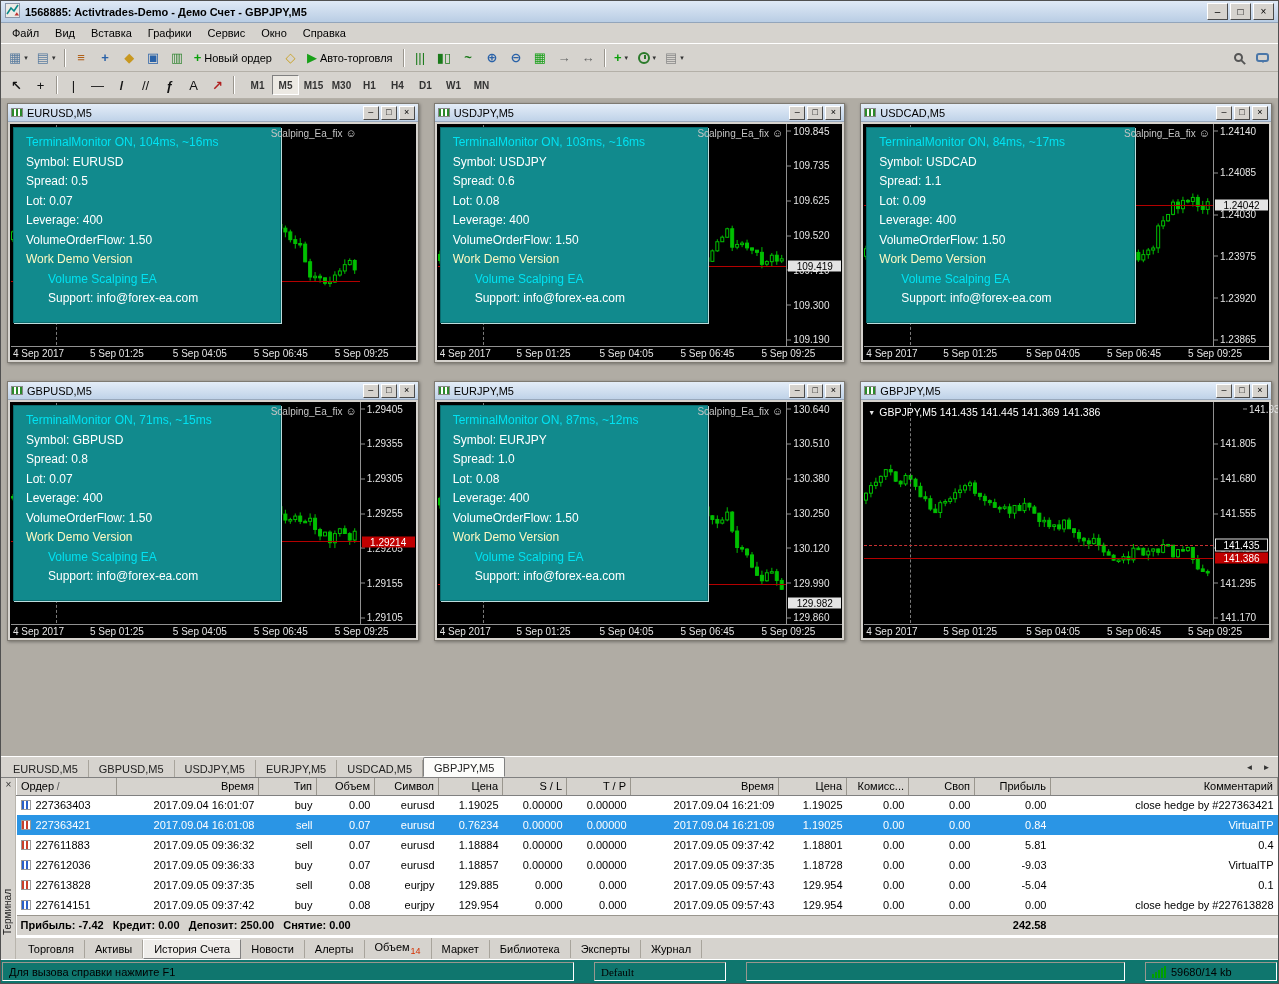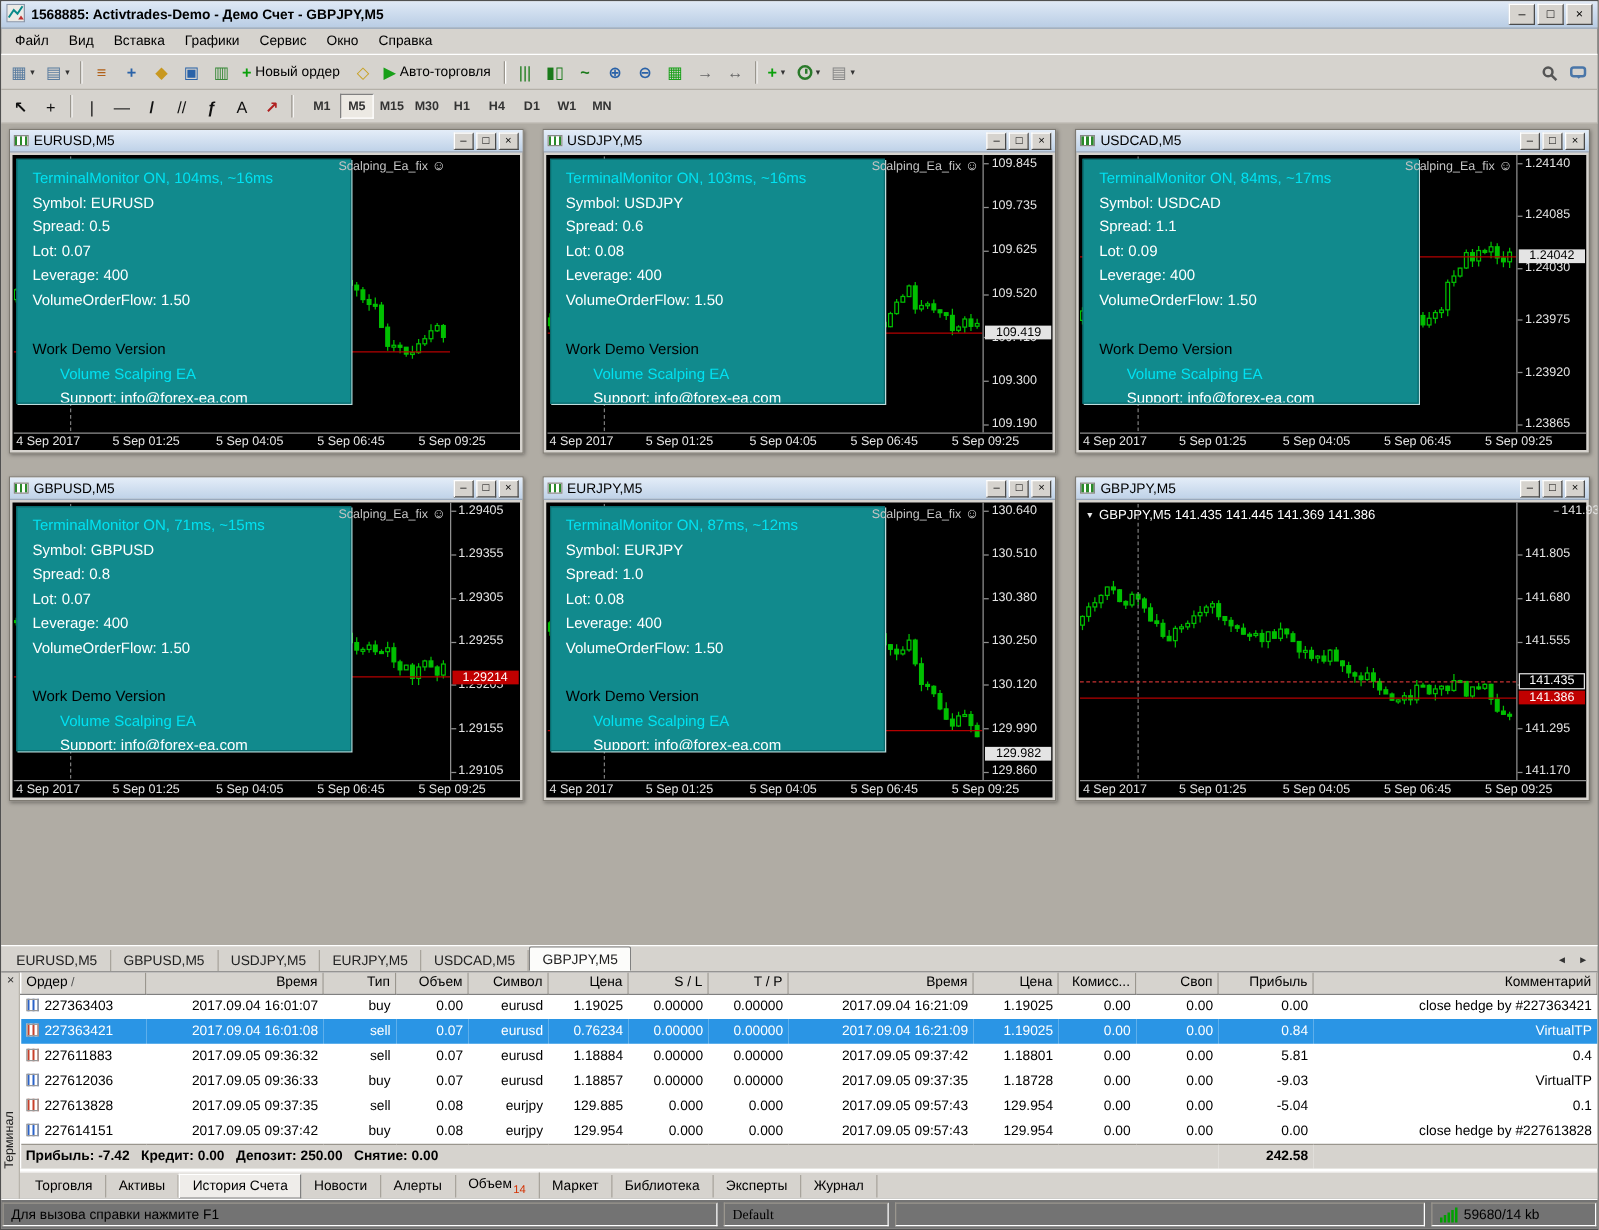--- a/index.html
+++ b/index.html
@@ -55,21 +55,21 @@
   .cw-btn.cls::before{content:"×";}
   .cw-body{flex:1;background:#000;position:relative;margin:2px;}
   .plot{position:absolute;left:1px;top:1px;right:56px;bottom:15px;overflow:hidden;}
   .plot svg{width:100%;height:100%;display:block;}
   .vsep{position:absolute;top:0;bottom:0;border-left:1px dashed #7a7a7a;}
   .redline{position:absolute;left:0;right:0;height:0;border-top:1px solid #b40000;}
   .redline.dashed{border-top-style:dashed;border-top-color:#c83232;}
   .overlay-panel{position:absolute;left:2px;top:2px;width:77%;height:89%;background:#118a8d;border:1px solid #0a6b6e;box-shadow:1px 1px 0 #bcdcdc;padding:5px 0 0 12px;overflow:hidden;}
   .ov-line{font-size:12px;line-height:19.5px;color:#fff;white-space:nowrap;}
   .ov-line.cyan{color:#00e2f2;}
-  .ov-line.green{color:#000000;margin-top:20px;}
+  .ov-line.green{color:#fef9c3;}
   .ov-line.indent{padding-left:22px;}
   .ea-label{position:absolute;top:2px;right:3px;color:#c4c4c4;font-size:10px;display:flex;align-items:center;gap:3px;margin-left:20px;}
   .smiley{font-size:11px;color:#d8d8d8;}
   .ohlc{position:absolute;top:3px;left:4px;color:#fff;font-size:10.5px;display:flex;align-items:center;gap:4px;white-space:nowrap;}
   .ohlc-caret{font-size:7px;color:#e8e8e8;}
   .paxis{position:absolute;top:0;right:0;bottom:14px;width:56px;border-left:1px solid #909090;color:#e4e4e4;}
   .ptick{position:absolute;left:6px;font-size:10px;transform:translateY(-50%);}
   .ptick::before{content:"";position:absolute;left:-6px;top:50%;width:4px;border-top:1px solid #909090;}
   .pbox{position:absolute;left:1px;right:1px;text-align:center;font-size:10px;transform:translateY(-50%);z-index:2;padding:0 1px;}
   .pbox.light{background:#e4e4e4;color:#000;}
@@ -105,21 +105,21 @@
   .ord-ic{display:inline-block;width:10px;height:10px;margin-right:5px;vertical-align:-1px;border:1px solid #999;background:#fff;}
   .ord-ic.buy{background:#fff repeating-linear-gradient(90deg,#2a62c8 0 2px,#fff 2px 4px);}
   .ord-ic.sell{background:#fff repeating-linear-gradient(90deg,#c8402a 0 2px,#fff 2px 4px);}
   .t-fill{flex:1;background:#fff;}
   .t-tabs{height:22px;flex:0 0 22px;display:flex;align-items:center;background:#d6d3ce;border-top:1px solid #fff;padding-left:2px;}
   .t-tab{padding:3px 10px;border-right:1px solid #a8a49c;white-space:nowrap;}
   .t-tab.active{background:#efedea;border:1px solid;border-color:#fff #808080 #808080 #fff;}
   .t-badge{color:#d43000;font-size:9px;vertical-align:sub;margin-left:1px;}
 
   
-  .statusbar{height:24px;flex:0 0 24px;display:flex;gap:5px;padding:2px 1px;background:#737373;border-top:1px solid #fff;}
+  .statusbar{height:24px;flex:0 0 24px;display:flex;gap:20px;padding:2px 1px;background:#0f766e;border-top:1px solid #fff;}
   .sb-cell{border:1px solid;border-color:#9a968e #fff #fff #9a968e;display:flex;align-items:center;padding:0 6px;height:19px;white-space:nowrap;overflow:hidden;}
   .sb-help{flex:0 0 572px;}
   .sb-profile{flex:0 0 132px;font-family:Liberation Serif, serif;}
   .sb-spacer{flex:1;}
   .sb-traffic{flex:0 0 132px;gap:5px;}
   .bars{display:flex;align-items:flex-end;gap:1px;height:12px;}
   .bars i{width:2px;background:#00a000;display:block;}
 </style>
 </head>
 <body>

